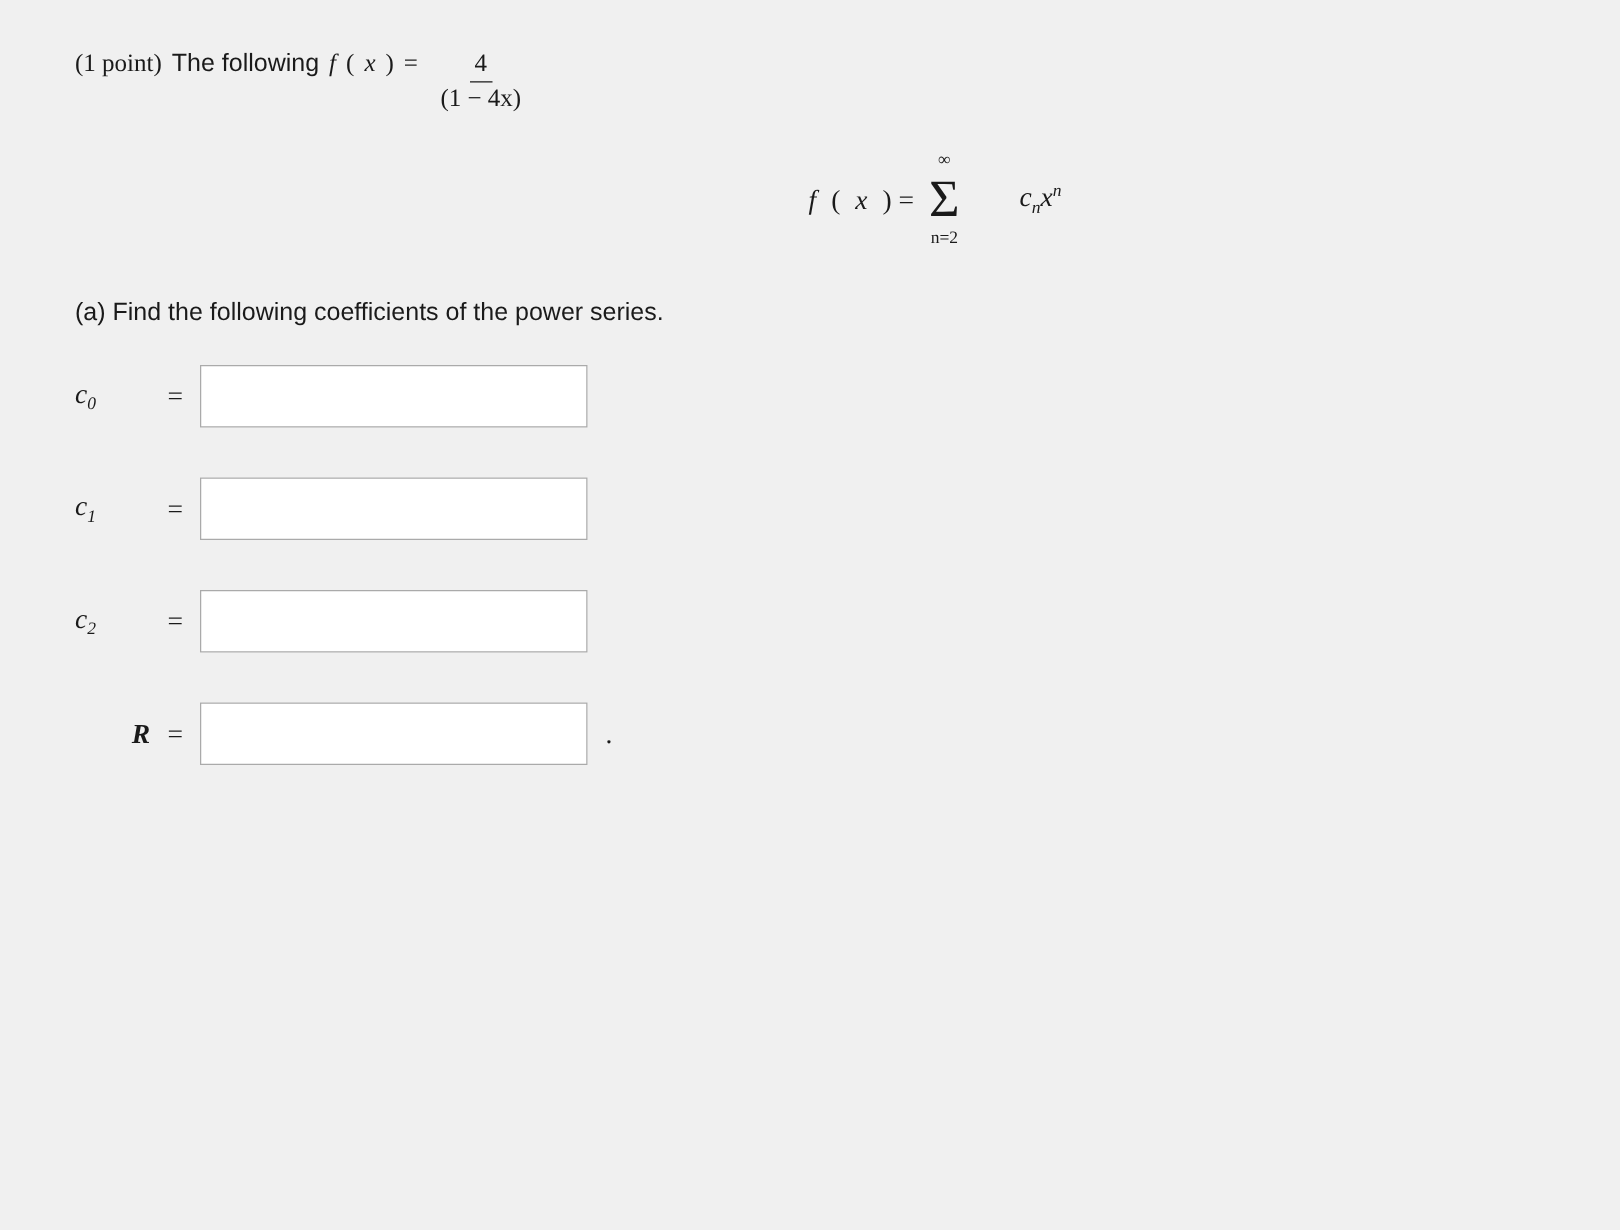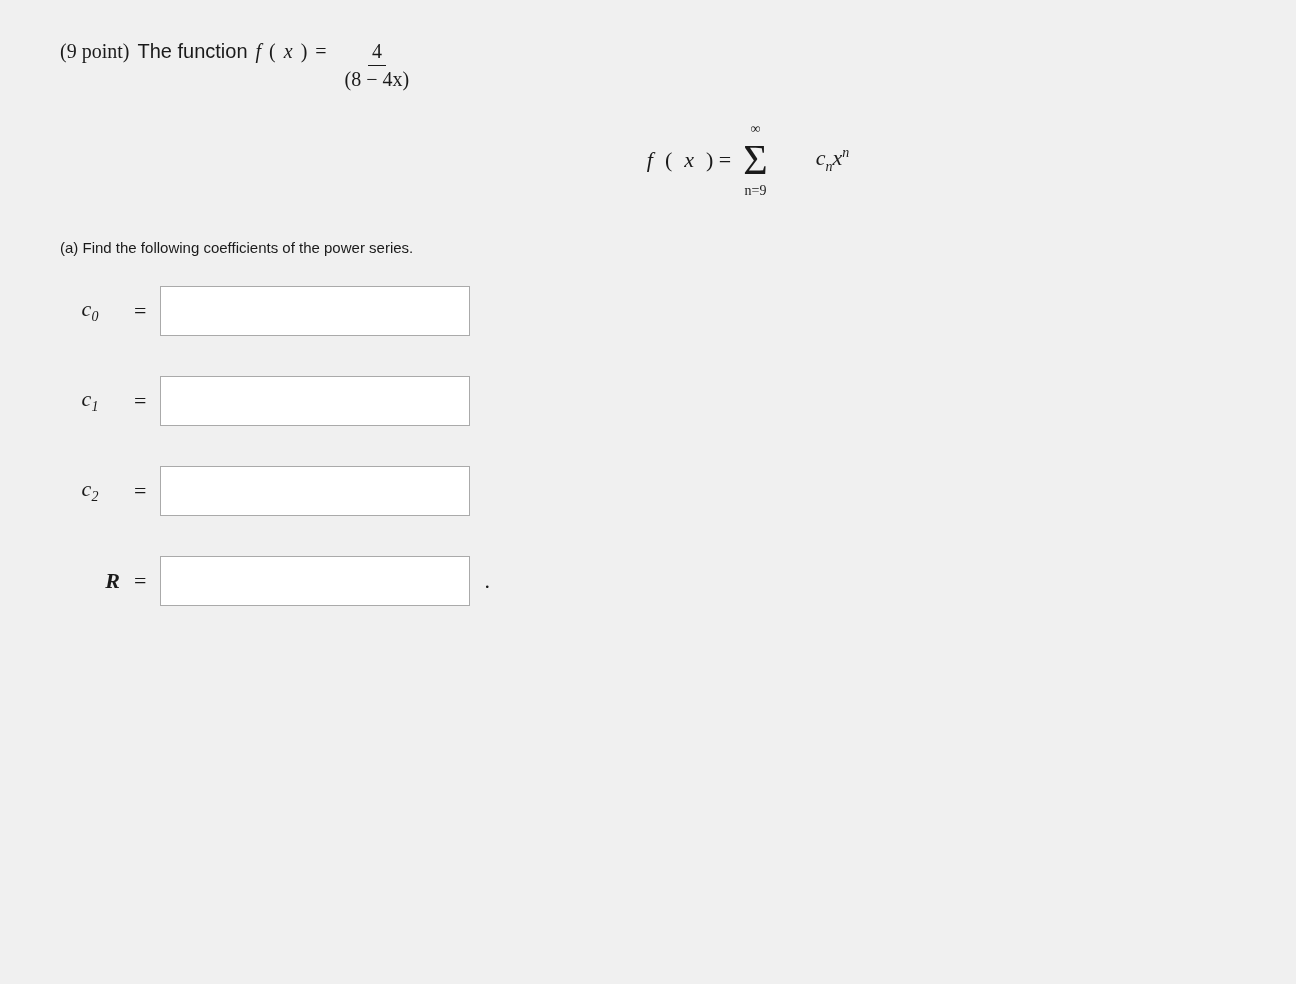--- a/index.html
+++ b/index.html
@@ -77,38 +77,38 @@
       line-height: 1;
       font-family: serif;
     }
 
     .sigma-bottom {
       font-size: 14px;
       margin-top: 2px;
     }
 
     .part-label {
-      font-size: 15px;
+      font-size: 20px;
       margin-bottom: 30px;
       font-style: normal;
       font-family: Arial, sans-serif;
     }
 
     .coefficient-row {
       display: flex;
       align-items: center;
       gap: 14px;
       margin-bottom: 40px;
     }
 
     .coeff-label {
       font-size: 22px;
       font-style: italic;
       width: 60px;
-      text-align: center;
+      text-align: left;
     }
 
     .equals-sign {
       font-size: 22px;
     }
 
     .input-box {
       width: 310px;
       height: 50px;
       background-color: #ffffff;
@@ -148,42 +148,42 @@
 
     sub {
       font-size: 14px;
       vertical-align: sub;
     }
   </style>
 </head>
 <body>
 
 <div class="problem-statement">
-  <span>(9 point)</span>
-  <span style="font-family: Arial, sans-serif;">The function</span>
+  <span>(1 point)</span>
+  <span style="font-family: Arial, sans-serif;">The following</span>
   <span style="font-style: italic;">f</span>
     <span>(</span>
     <span style="font-style:italic;">x</span>
     <span>)</span>
   <span>=</span>
   <span class="fraction-container">
     <span class="fraction-numerator">4</span>
-    <span class="fraction-denominator">(8 − 4x)</span>
+    <span class="fraction-denominator">(1 − 4x)</span>
   </span>
 </div>
 
 <div class="power-series-display">
   <span style="font-style:italic;">f</span>
     <span>(</span>
     <span style="font-style:italic;">x</span>
     <span>) =</span>
   <span class="sigma-block">
     <span class="sigma-top">∞</span>
     <span class="sigma-symbol">Σ</span>
-    <span class="sigma-bottom">n=9</span>
+    <span class="sigma-bottom">n=2</span>
   </span>
   <span style="font-style:italic; font-size:22px;margin-left:36px;">c<sub style="font-style:italic;">n</sub>x<sup style="font-style:italic;">n</sup></span>
 </div>
 
 <div class="part-a-section">
   <p class="part-label">(a) Find the following coefficients of the power series.</p>
 
   <div class="coefficient-row">
     <span class="coeff-label" style="font-style:italic;">c<sub>0</sub></span>
     <span class="equals-sign">=</span>

